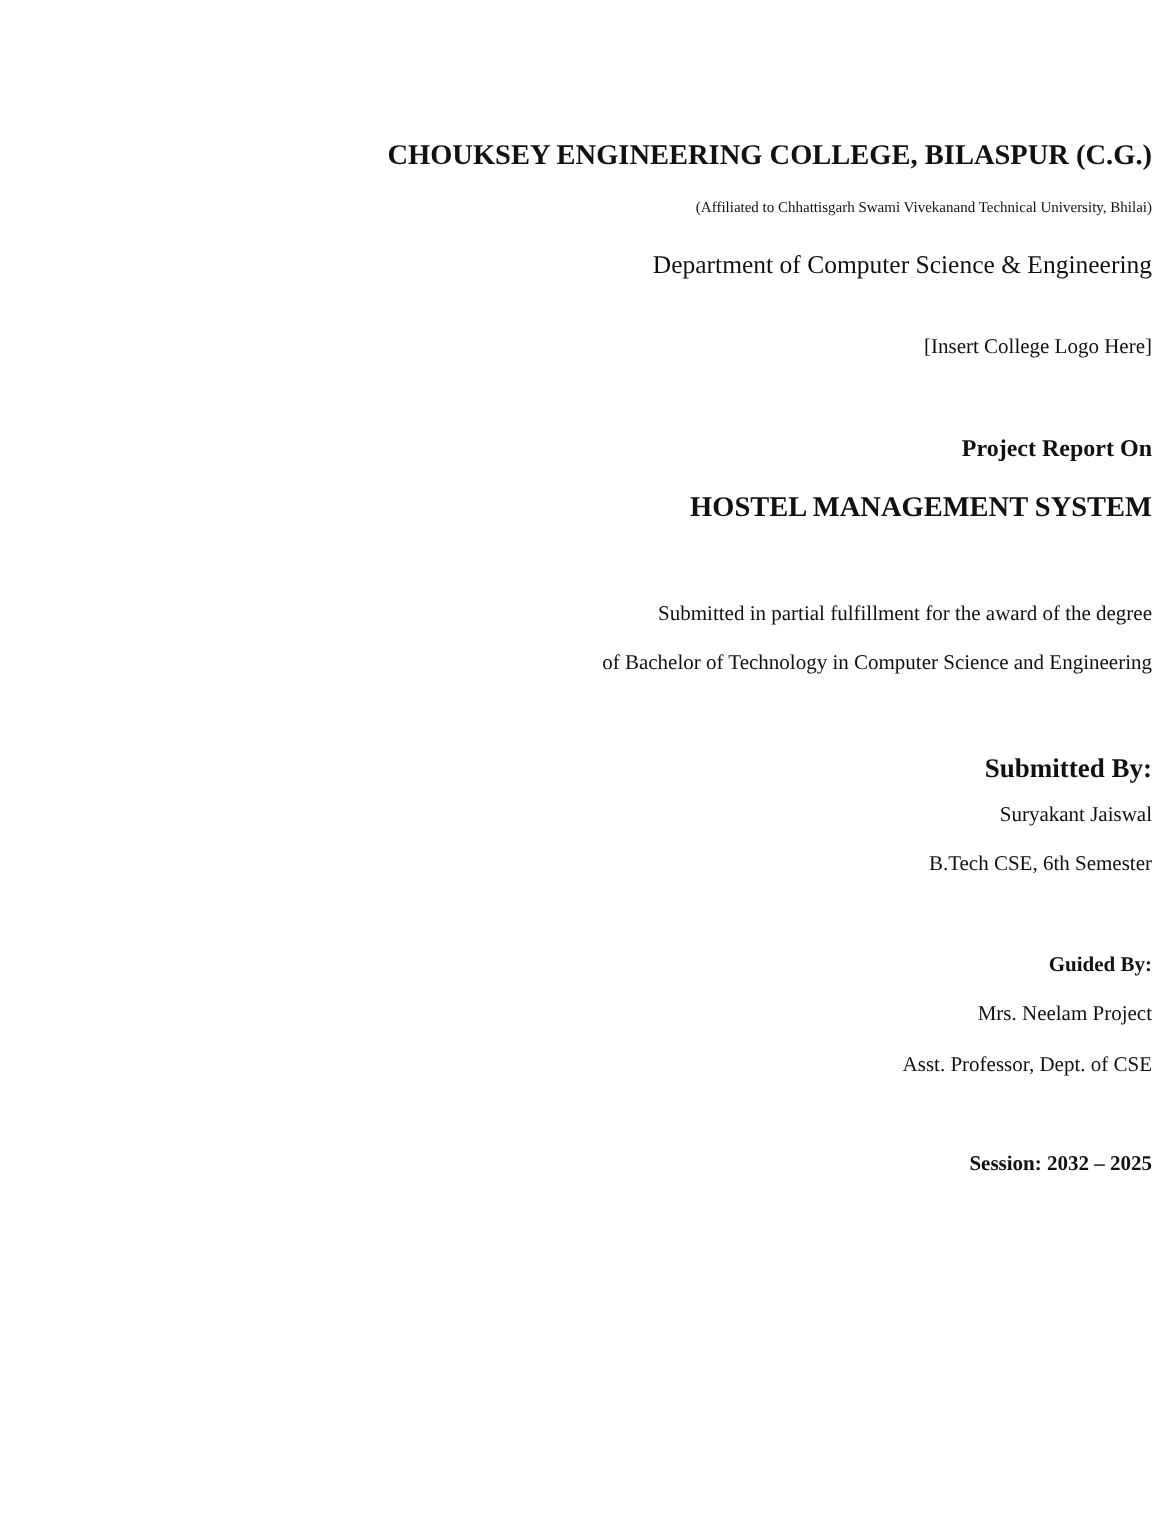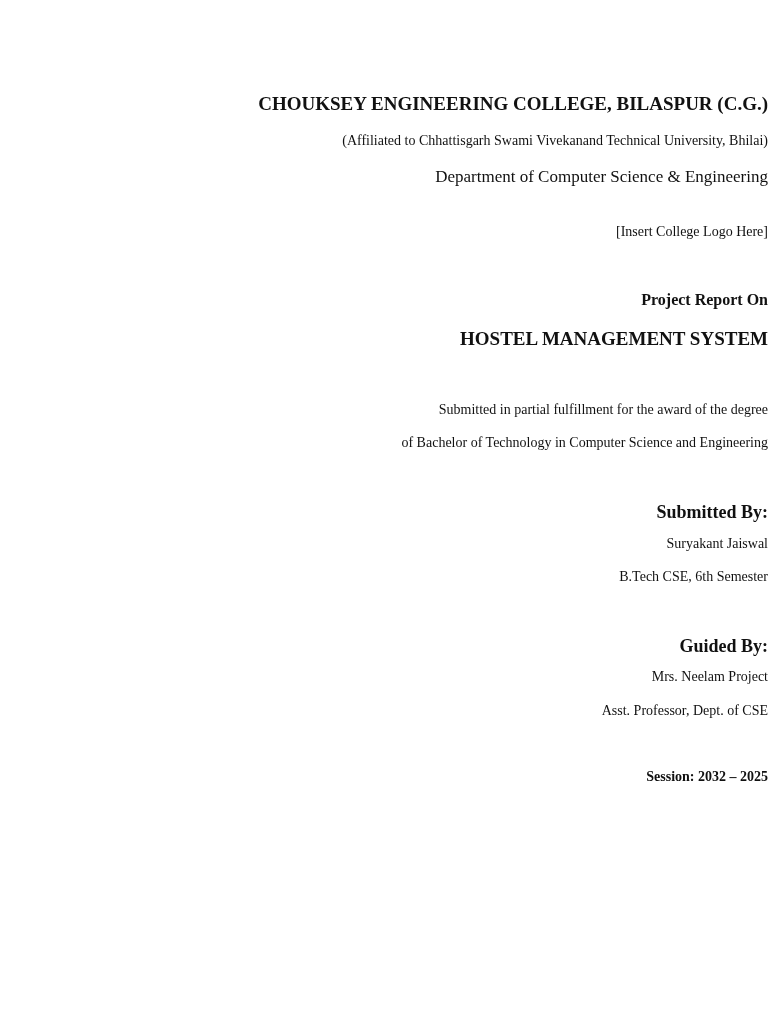--- a/index.html
+++ b/index.html
@@ -1,30 +1,30 @@
 <!DOCTYPE html>
 <html><head>
 <meta charset="utf-8">
 <style>
   html, body { margin: 0; padding: 0; background: #ffffff; }
   body { width: 768px; height: 1024px; position: relative; overflow: hidden;
          font-family: "Liberation Serif", "DejaVu Serif", serif; color: #111; }
   .line { position: absolute; left: 0; width: 768px; text-align: right; white-space: nowrap; }
   .college { top: 93px; font-size: 19px; font-weight: bold; }
-  .affil { top: 133px; font-size: 14px; }
+  .affil { top: 133px; font-size: 10px; }
   .dept { top: 167px; font-size: 17px; }
   .logo { top: 224px; font-size: 14px; }
   .pre-title { top: 291px; font-size: 16px; font-weight: bold; }
   .title { top: 328px; font-size: 19px; font-weight: bold; }
   .sub1 { top: 402px; font-size: 14px; }
   .sub2 { top: 435px; font-size: 14px; }
   .sb-label { top: 502px; font-size: 18px; font-weight: bold; }
   .sb-name { top: 536px; font-size: 14px; }
   .sb-info { top: 569px; font-size: 14px; }
-  .gb-label { top: 636px; font-size: 18px; font-weight: bold; }
+  .gb-label { top: 636px; font-size: 14px; font-weight: bold; }
   .gb-name { top: 669px; font-size: 14px; }
   .gb-info { top: 703px; font-size: 14px; }
   .session { top: 769px; font-size: 14px; font-weight: bold; }
 </style>
 </head>
 <body>
 
 <div>
   <div class="line college">CHOUKSEY ENGINEERING COLLEGE, BILASPUR (C.G.)</div>
   <div class="line affil">(Affiliated to Chhattisgarh Swami Vivekanand Technical University, Bhilai)</div>

